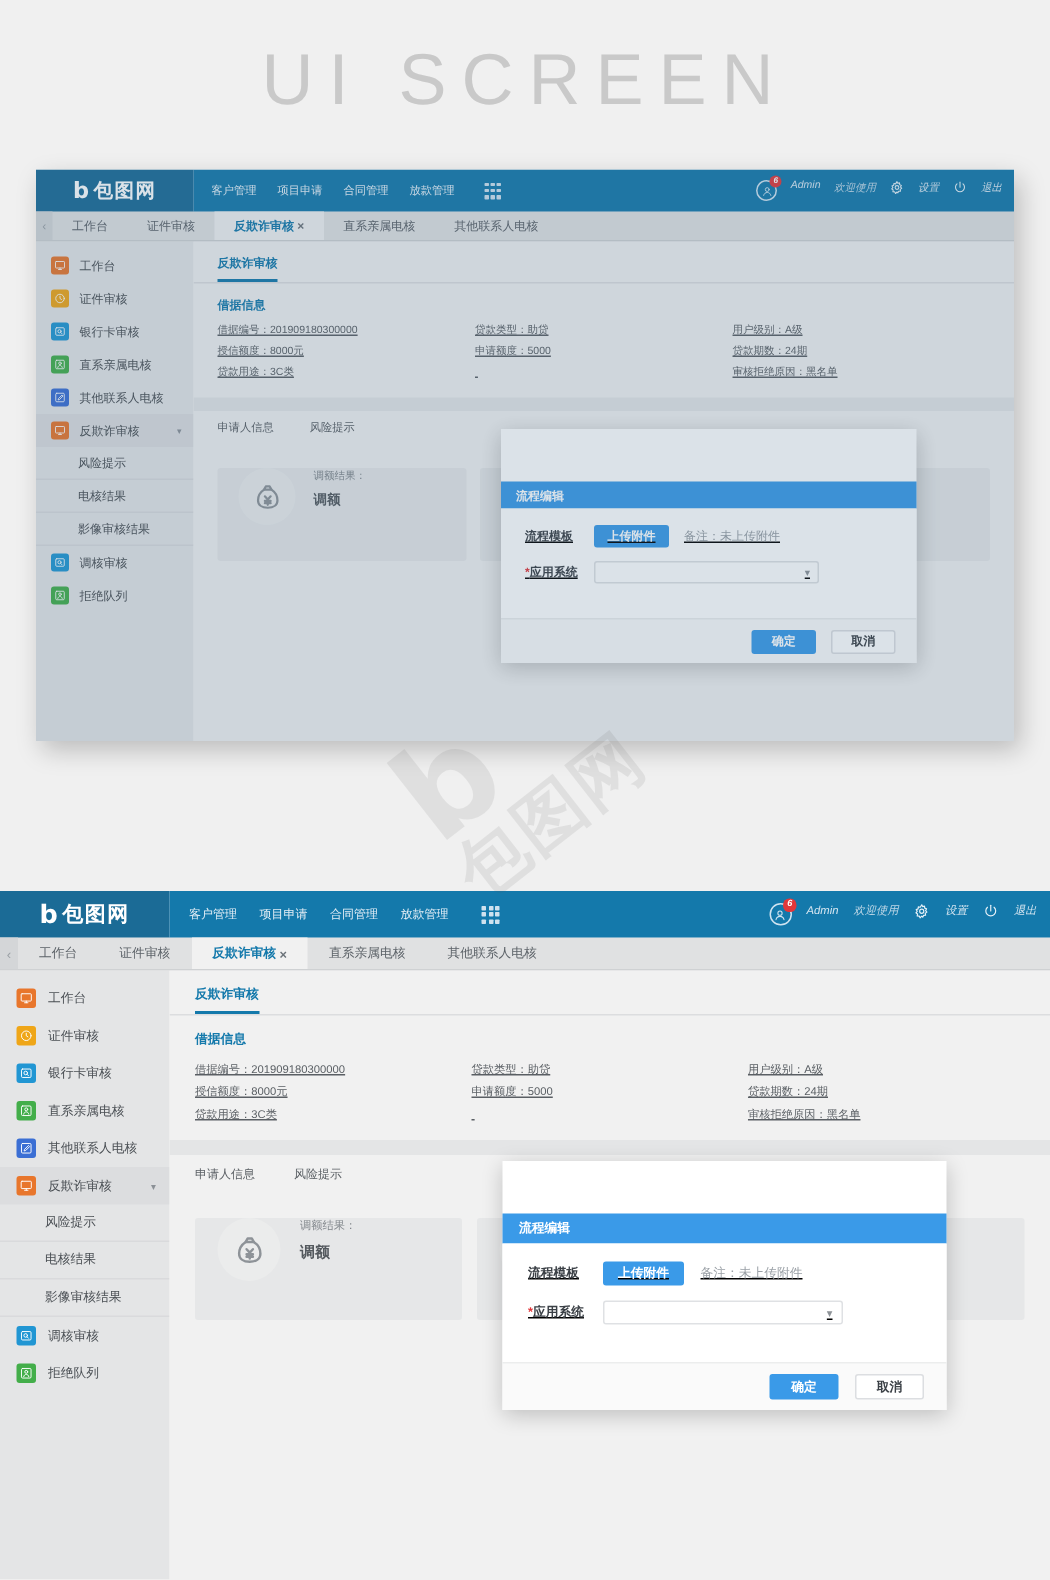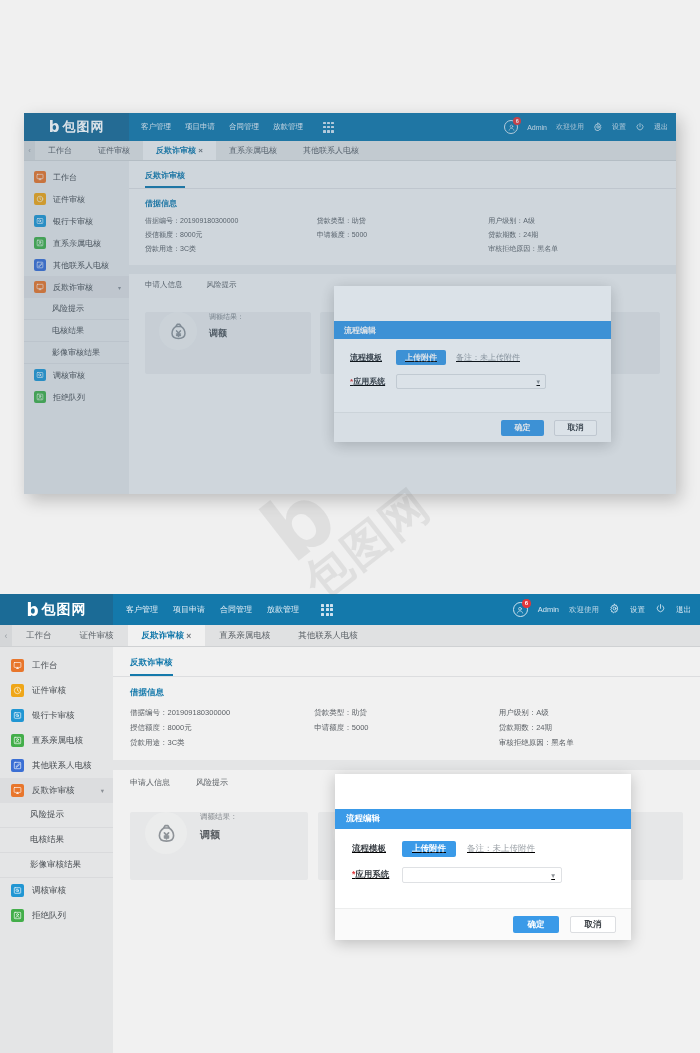--- a/index.html
+++ b/index.html
@@ -63,21 +63,21 @@
   }
   .navbar {
     flex: 1; background: #1479ab;
     display: flex; align-items: center;
     color: #dce9f2;
   }
   .nav-item { color: #e3eef6; white-space: nowrap; }
   .grid-icon { display: grid; grid-template-columns: repeat(3, 1fr); }
   .grid-icon i { background: #cfe2ef; border-radius: .5px; display: block; }
   .nav-spacer { flex: 1; }
-  .nav-right { display: flex; align-items: center; color: #d6e6f1; }
+  .nav-right { display: flex; color: #d6e6f1; font-style: italic; }
   .avatar-wrap { position: relative; display: inline-block; }
   .avatar {
     border-radius: 50%; border: 1.6px solid #cfe3f0;
     display: flex; align-items: center; justify-content: center;
     background: transparent;
   }
   .avatar svg { display: block; }
   .badge {
     position: absolute; top: -3px; right: -3px;
     background: #e2373a; color: #fff; border-radius: 50%;
@@ -120,21 +120,21 @@
   }
 
   
   .content { flex: 1; background: #f1f1f1; position: relative; overflow: hidden; }
   .panel-tabs { border-bottom: 1px solid #dcdddf; display: flex; }
   .panel-tab { color: #1479ab; font-weight: 700; border-bottom: 2px solid #1479ab; }
 
   .sec-title { color: #1479ab; font-weight: 700; }
   .info-grid { display: flex; }
   .info-col { flex: 1; }
-  .info-row { color: #5a5f64; white-space: nowrap; }
+  .info-row { color: #5a5f64; white-space: nowrap; text-decoration: underline; }
 
   .divider { background: #e4e5e6; }
   .sub-tabs { display: flex; color: #5a5f64; }
 
   .cards { display: flex; }
   .card {
     background: #e6e7e8; display: flex; align-items: flex-start;
     border-radius: 2px;
   }
   .card-ico {
@@ -264,20 +264,21 @@
   .bottom .select { height: 16px; padding-right: 6px; }
   .bottom .select .caret { font-size: 7.5px; }
   .bottom .modal-ft { height: 32px; padding-right: 15px; gap: 11px; }
   .bottom .modal-ft .btn-blue, .bottom .modal-ft .btn-ghost { height: 17px; width: 46px; font-size: 8.5px; }
 </style>
 </head>
 <body>
 
 <div class="page">
 
+  <div class="wm-title">UI SCREEN</div>
 
   <div class="app top" id="app-top">
       <div class="topbar">
         <div class="logo">
           <span class="b-mark">b</span>
           <span>包图网</span>
         </div>
         <div class="navbar">
           <span class="nav-item">客户管理</span>
           <span class="nav-item">项目申请</span>

